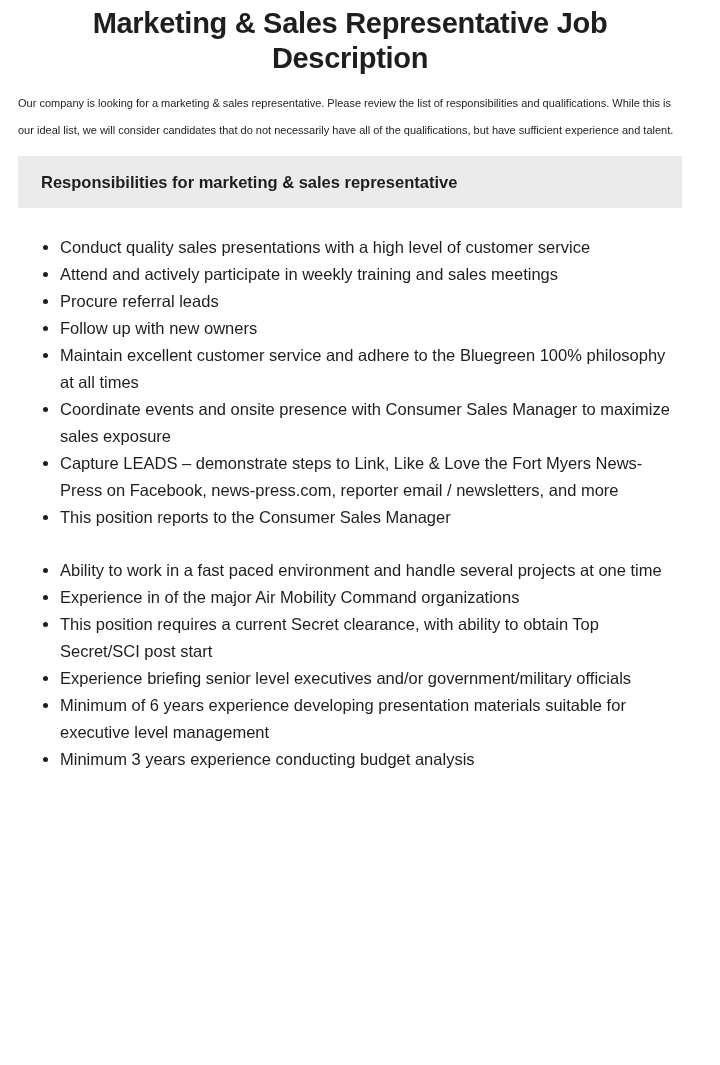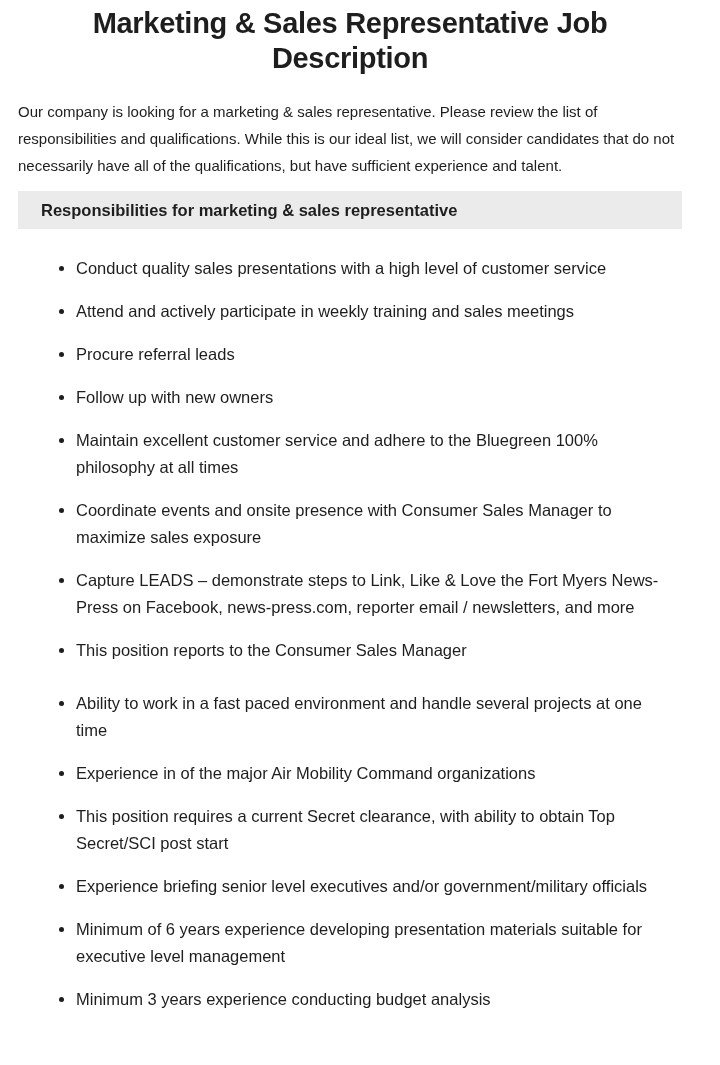--- a/index.html
+++ b/index.html
@@ -23,45 +23,45 @@
     margin: 0;
     padding: 0 20px;
     text-align: center;
     font-size: 29px;
     line-height: 35px;
     font-weight: 700;
     letter-spacing: -0.3px;
     color: var(--text-color, #1e1e1e);
   }
   .intro {
-    margin: 22px 0 0 0;
-    font-size: 15px;
+    margin: 14px 0 0 0;
+    font-size: 11px;
     line-height: 27px;
   }
   .section-heading {
     box-sizing: border-box;
     margin-top: 12px;
-    height: 38px;
+    height: 52px;
     background: var(--heading-bg, #ebebeb);
     display: flex;
     align-items: center;
     padding-left: 23px;
     font-size: 16.5px;
     font-weight: 700;
   }
   ul.bullet-list {
     margin: 26px 0 0 0;
     padding: 0 0 0 42px;
     list-style: none;
     font-size: 16.5px;
     line-height: 27px;
   }
   ul.bullet-list li {
     position: relative;
-    margin: 16px;
+    margin: 0;
   }
   ul.bullet-list li::before {
     content: "";
     position: absolute;
     left: -17px;
     top: 11px;
     width: 5px;
     height: 5px;
     border-radius: 50%;
     background: var(--text-color, #1e1e1e);

